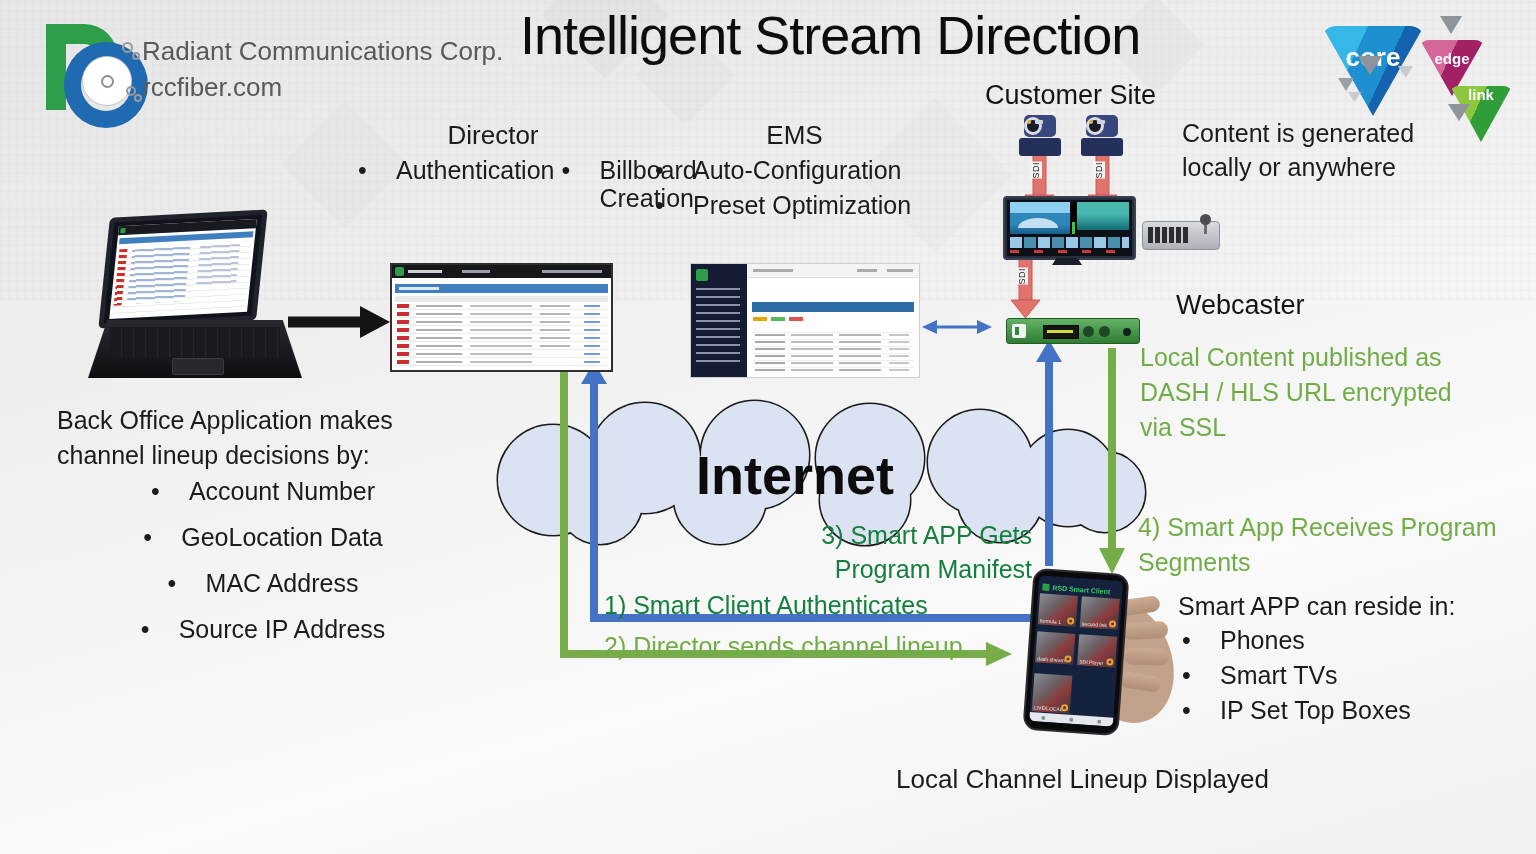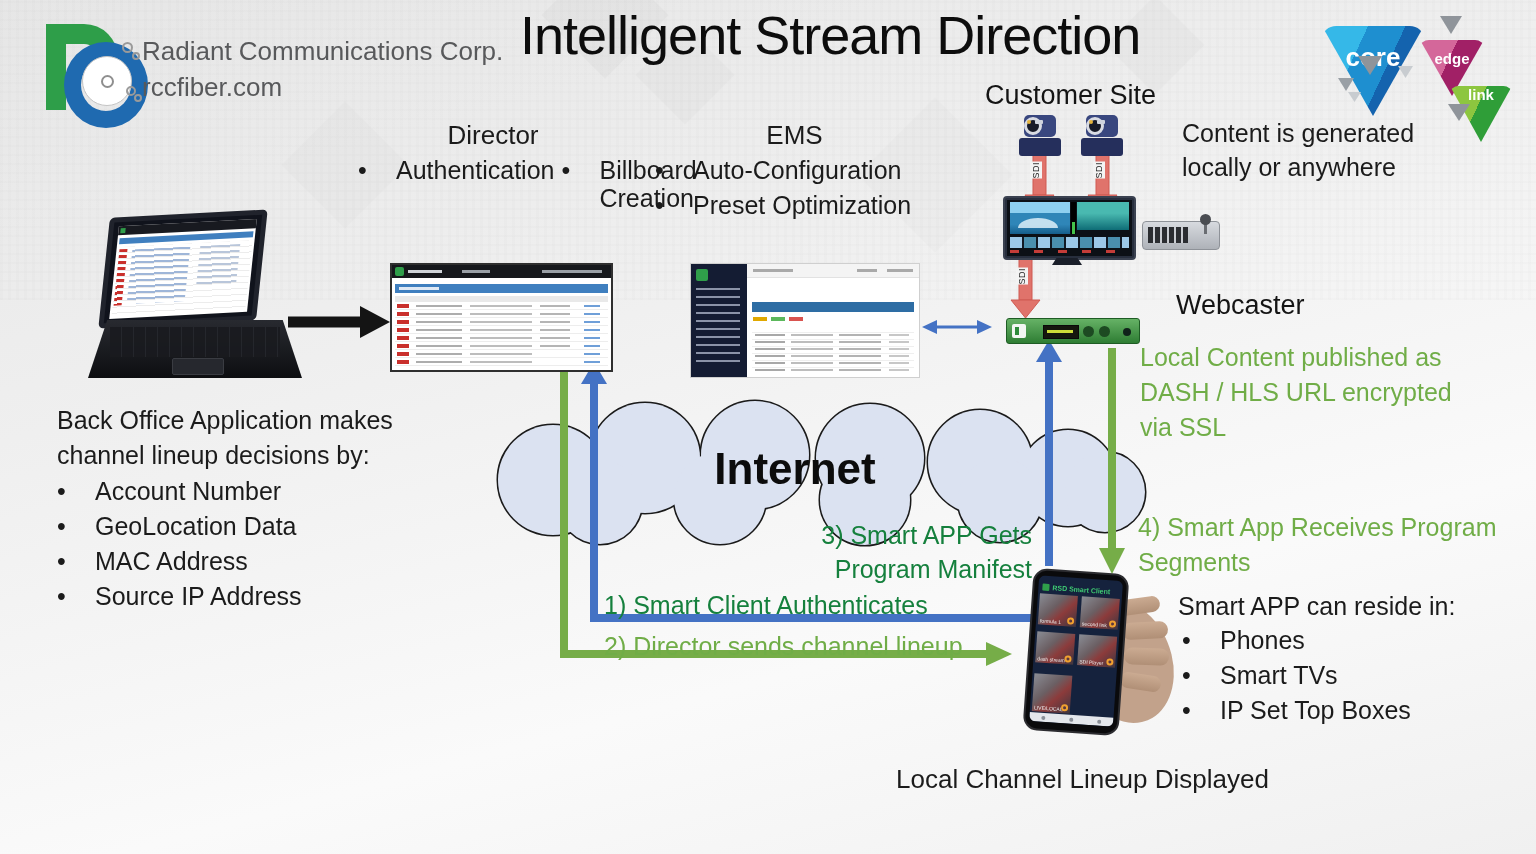--- a/index.html
+++ b/index.html
@@ -373,36 +373,36 @@
     <div class="abs ls-c1"></div>
     <div class="abs ls-c2"></div>
   </div>
 </div>
 <div class="abs lap-base">
   <div class="abs lb-keys"></div>
   <div class="abs lb-pad"></div>
 </div>
 
 <div class="abs" style="left:57px;top:403px;width:385px;font-size:25px;line-height:35px;">Back Office Application makes channel lineup decisions by:</div>
-<div class="abs" style="left:57px;top:477px;width:400px;display:flex;flex-direction:column;gap:7px;">
+<div class="abs" style="left:63px;top:477px;width:400px;display:flex;flex-direction:column;gap:18px;align-items:center;">
   <div class="brow">
       <span>Account Number</span>
     </div>
   <div class="brow">
       <span>GeoLocation Data</span>
     </div>
   <div class="brow">
       <span>MAC Address</span>
     </div>
   <div class="brow">
       <span>Source IP Address</span>
     </div>
 </div>
 
-<div class="abs" style="left:670px;top:444px;width:250px;text-align:center;font-size:44px;font-weight:bold;color:#0c0c0c;">Internet</div>
+<div class="abs" style="left:670px;top:444px;width:250px;text-align:center;font-size:54px;font-weight:bold;color:#0c0c0c;">Internet</div>
 
 <div class="abs flowlbl green" style="left:1140px;top:340px;width:348px;">Local Content published as DASH / HLS URL encrypted via SSL</div>
 <div class="abs flowlbl blue" style="left:790px;top:518px;width:242px;text-align:right;line-height:34px;">3) Smart APP Gets Program Manifest</div>
 <div class="abs flowlbl green" style="left:1138px;top:510px;width:380px;">4) Smart App Receives Program Segments</div>
 <div class="abs flowlbl blue" style="left:604px;top:588px;white-space:nowrap;">1) Smart Client Authenticates</div>
 <div class="abs flowlbl green" style="left:604px;top:629px;white-space:nowrap;">2) Director sends channel lineup</div>
 
 <div class="abs hand-palm"></div>
 <div class="abs finger" style="left:1116px;top:598px;width:44px;height:16px;transform:rotate(-8deg);"></div>
 <div class="abs finger" style="left:1122px;top:622px;width:46px;height:17px;transform:rotate(-3deg);"></div>

